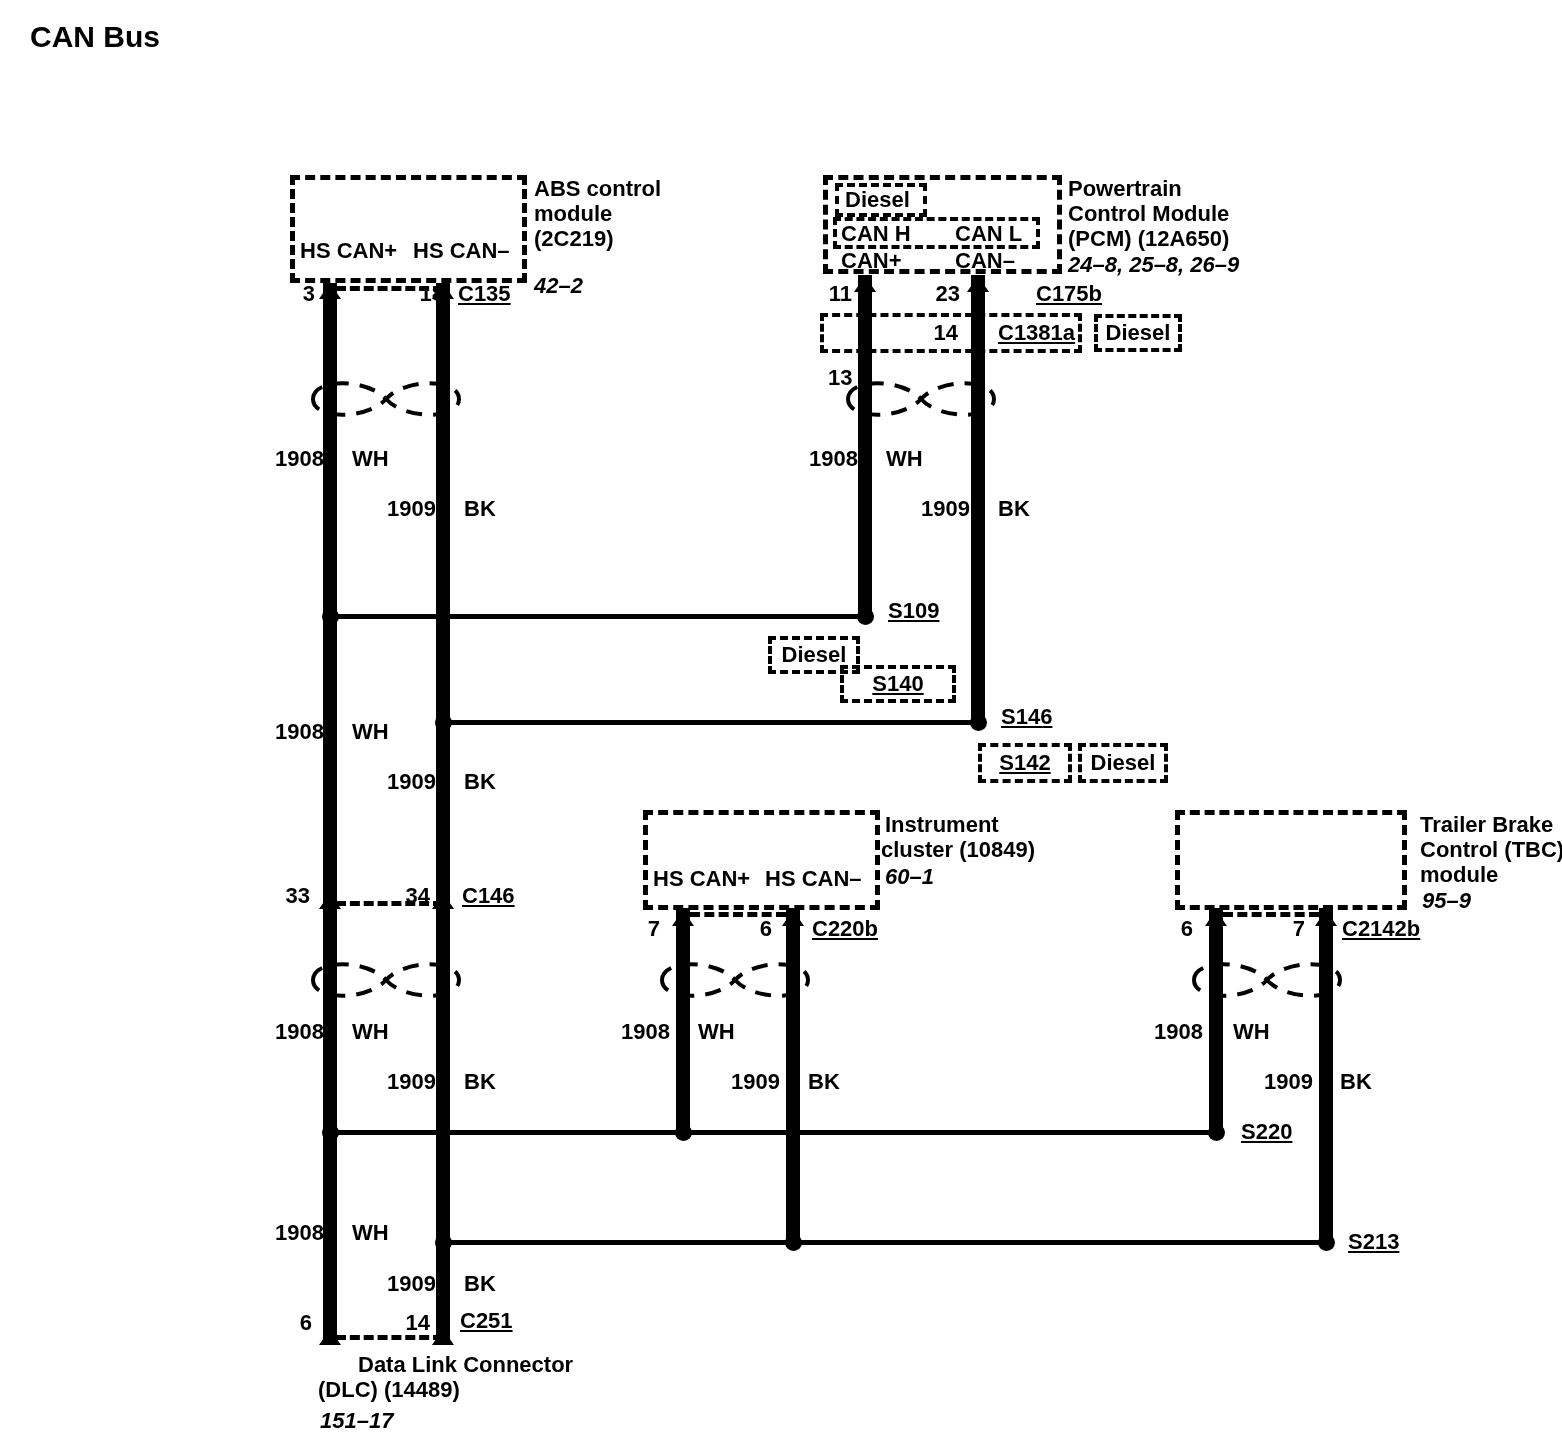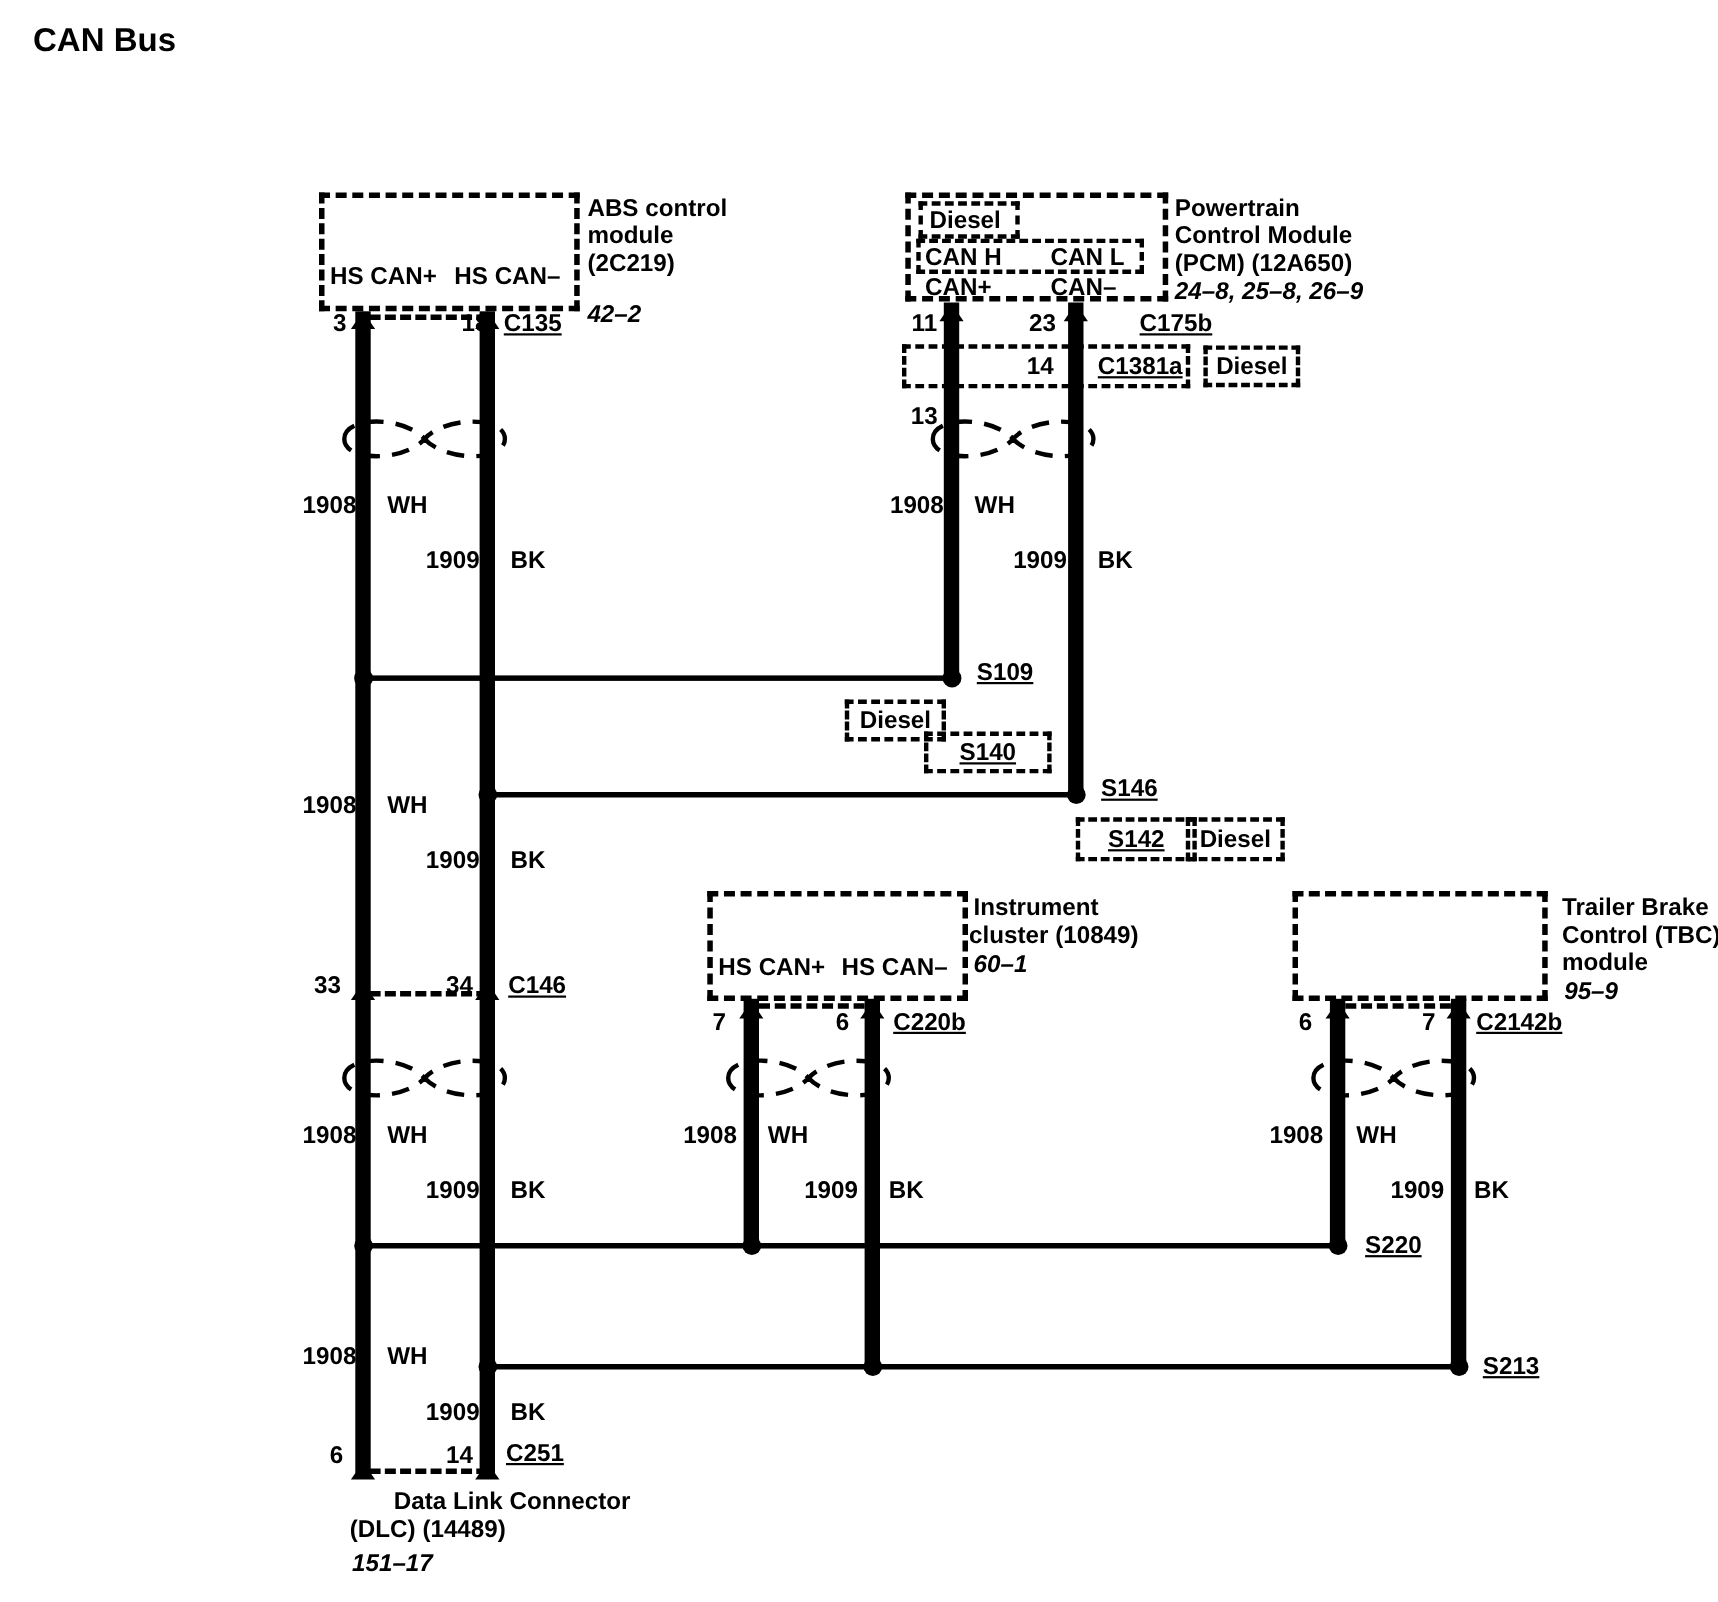--- a/index.html
+++ b/index.html
@@ -109,21 +109,21 @@
   <div class="t" style="left:464px;top:496px;">BK</div>
   <div class="t num" style="left:806px;top:446px;width:52px;">1908</div>
   <div class="t" style="left:886px;top:446px;">WH</div>
   <div class="t num" style="left:918px;top:496px;width:52px;">1909</div>
   <div class="t" style="left:998px;top:496px;">BK</div>
 
   <div class="t link" style="left:888px;top:598px;">S109</div>
   <div class="tag" style="left:768px;top:636px;width:92px;height:38px;">Diesel</div>
   <div class="tag link" style="left:840px;top:636px;width:116px;height:38px;margin-top:29px;">S140</div>
   <div class="t link" style="left:1001px;top:704px;">S146</div>
-  <div class="tag link" style="left:978px;top:743px;width:110px;height:40px;">S142</div>
+  <div class="tag link" style="left:978px;top:743px;width:94px;height:40px;">S142</div>
   <div class="tag" style="left:1078px;top:743px;width:90px;height:40px;">Diesel</div>
 
   <div class="t num" style="left:272px;top:719px;width:52px;">1908</div>
   <div class="t" style="left:352px;top:719px;">WH</div>
   <div class="t num" style="left:384px;top:769px;width:52px;">1909</div>
   <div class="t" style="left:464px;top:769px;">BK</div>
 
   <div class="t num" style="left:258px;top:883px;width:52px;">33</div>
   <div class="t num" style="left:378px;top:883px;width:52px;">34</div>
   <div class="t link" style="left:462px;top:883px;">C146</div>

